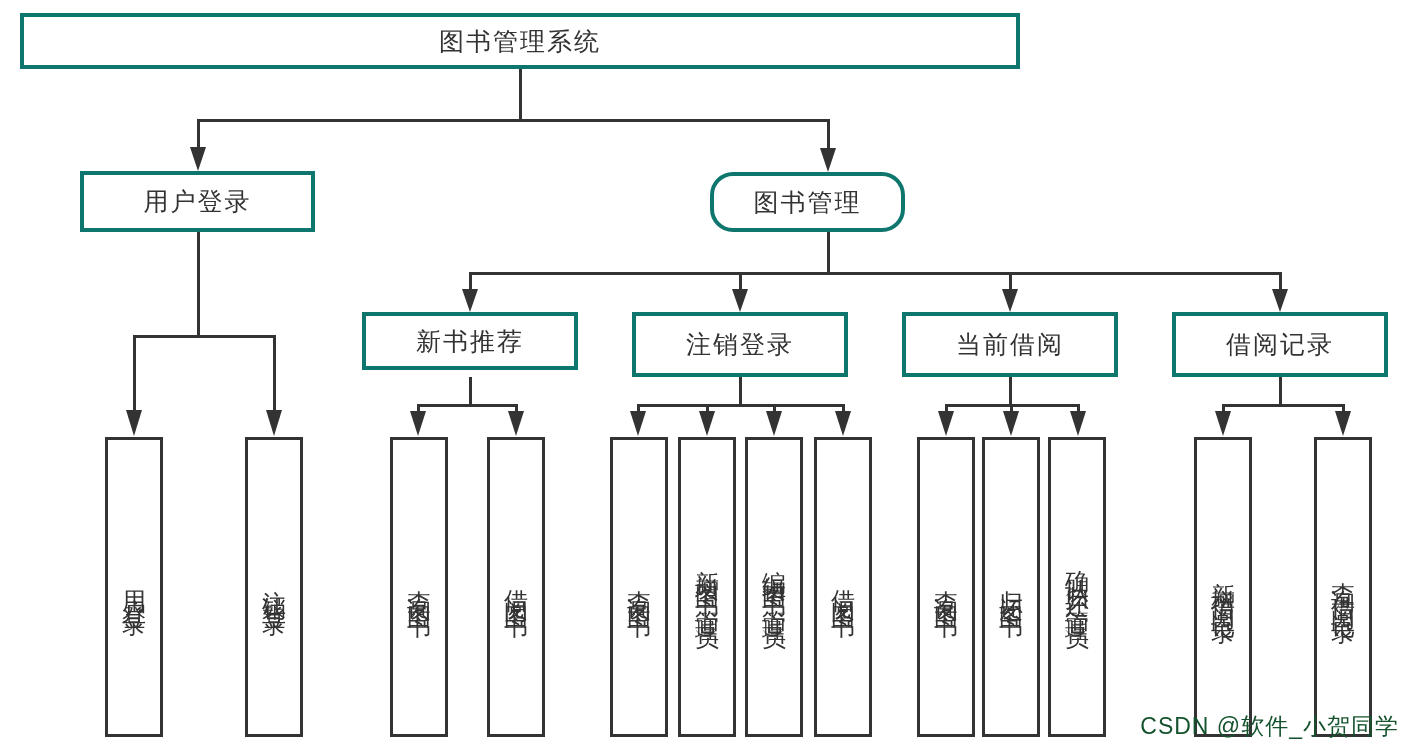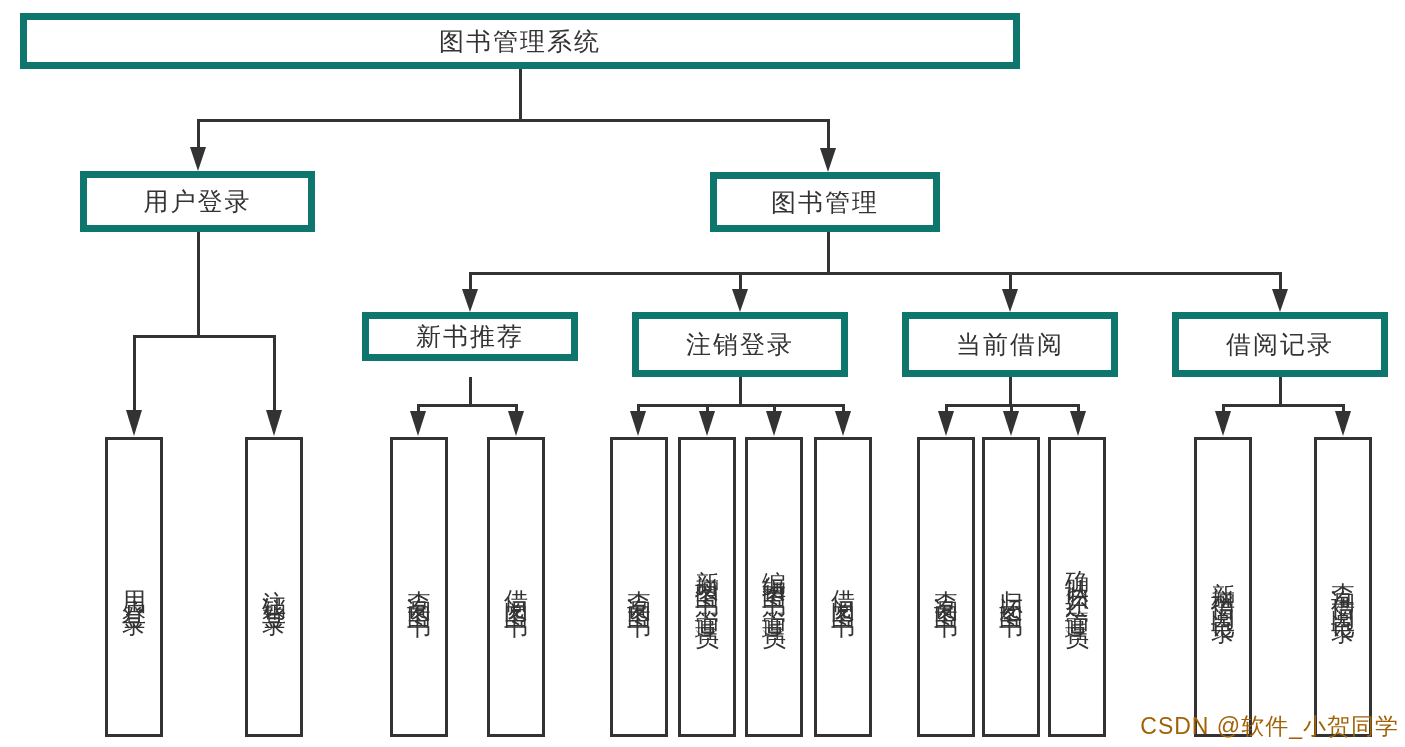--- a/index.html
+++ b/index.html
@@ -5,35 +5,35 @@
   html,body{margin:0;padding:0;background:#ffffff;}
   #stage{
     position:relative;width:1405px;height:747px;background:#ffffff;overflow:hidden;
     font-family:"Liberation Sans","DejaVu Sans",sans-serif;color:#333333;
   }
   #wires{position:absolute;left:0;top:0;width:1405px;height:747px;z-index:1;}
   .wire{stroke:#333333;stroke-width:3;shape-rendering:crispEdges;}
   .arrow{fill:#333333;stroke:none;}
   .hbox{
     position:absolute;z-index:2;box-sizing:border-box;background:#ffffff;
-    border:7px solid #0f766e;display:flex;align-items:center;justify-content:center;
+    border:4px solid #0f766e;display:flex;align-items:center;justify-content:center;
     font-size:25px;letter-spacing:2px;white-space:nowrap;
   }
   .vbox{
     position:absolute;z-index:2;box-sizing:border-box;background:#ffffff;
     border:3px solid #333333;width:58px;height:300px;top:437px;
     display:flex;align-items:center;justify-content:center;
   }
   .vbox .vtext{
     writing-mode:vertical-rl;text-orientation:mixed;
     font-size:24px;letter-spacing:8px;line-height:1;
   }
   #watermark{
     position:absolute;z-index:5;right:6px;top:711px;
-    font-size:23px;color:#a16207;letter-spacing:1px;white-space:nowrap;
+    font-size:23px;color:#14532d;letter-spacing:1px;white-space:nowrap;
   }
 </style>
 </head>
 <body>
 
 <div id="stage">
 
   <svg id="wires" viewBox="0 0 1405 747" xmlns="http://www.w3.org/2000/svg">
 
     <g>
@@ -97,23 +97,23 @@
       <polygon class="arrow" points="1003,411 1019,411 1011,436"></polygon>
       <polygon class="arrow" points="1070,411 1086,411 1078,436"></polygon>
       <polygon class="arrow" points="1215,411 1231,411 1223,436"></polygon>
       <polygon class="arrow" points="1335,411 1351,411 1343,436"></polygon>
     </g>
   </svg>
 
   <div class="hbox" style="left:20px;top:13px;width:1000px;height:56px;">图书管理系统</div>
 
   <div class="hbox" style="left:80px;top:171px;width:235px;height:61px;">用户登录</div>
-  <div class="hbox" style="left:710px;top:172px;width:230px;height:60px;">图书管理</div>
+  <div class="hbox" style="left:710px;top:172px;width:195px;height:60px;border-radius:23px;">图书管理</div>
 
-  <div class="hbox" style="left:362px;top:312px;width:216px;height:49px;">新书推荐</div>
+  <div class="hbox" style="left:362px;top:312px;width:216px;height:58px;">新书推荐</div>
   <div class="hbox" style="left:632px;top:312px;width:216px;height:65px;">注销登录</div>
   <div class="hbox" style="left:902px;top:312px;width:216px;height:65px;text-align:center;">当前借阅</div>
   <div class="hbox" style="left:1172px;top:312px;width:216px;height:65px;">借阅记录</div>
 
   <div class="vbox" style="left:105px;">
     <span class="vtext">用户登录</span>
   </div>
   <div class="vbox" style="left:245px;">
     <span class="vtext">注销登录</span>
   </div>

